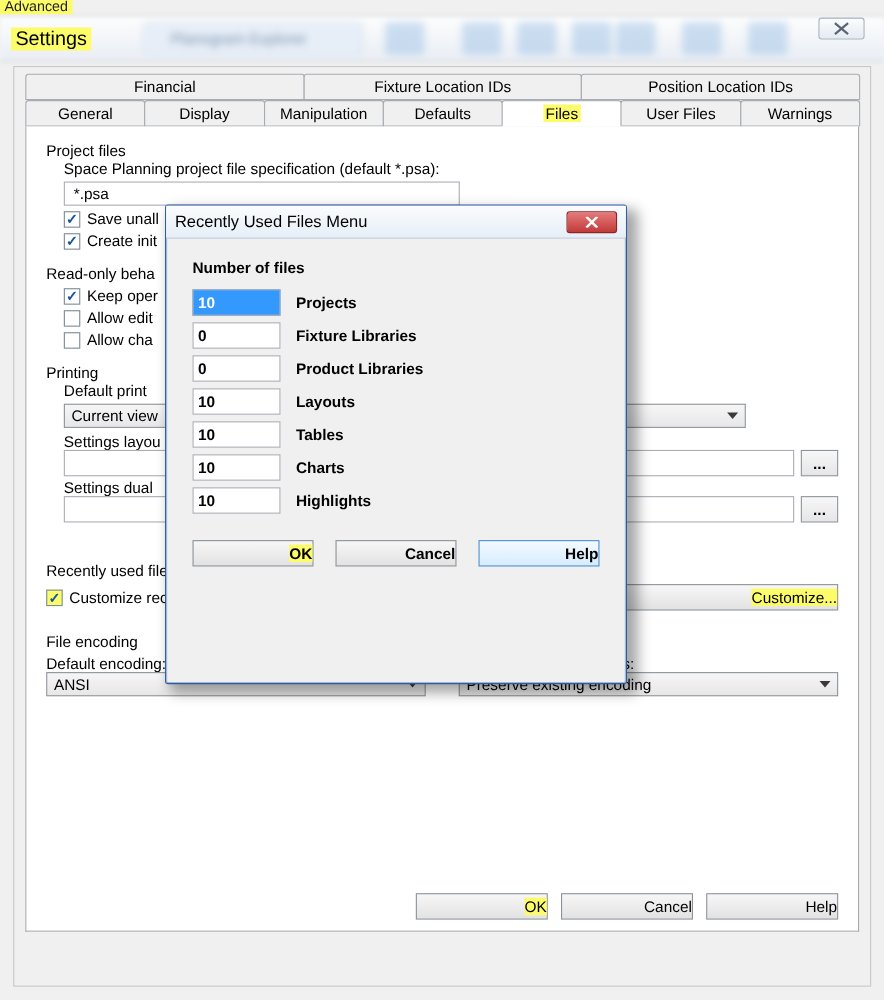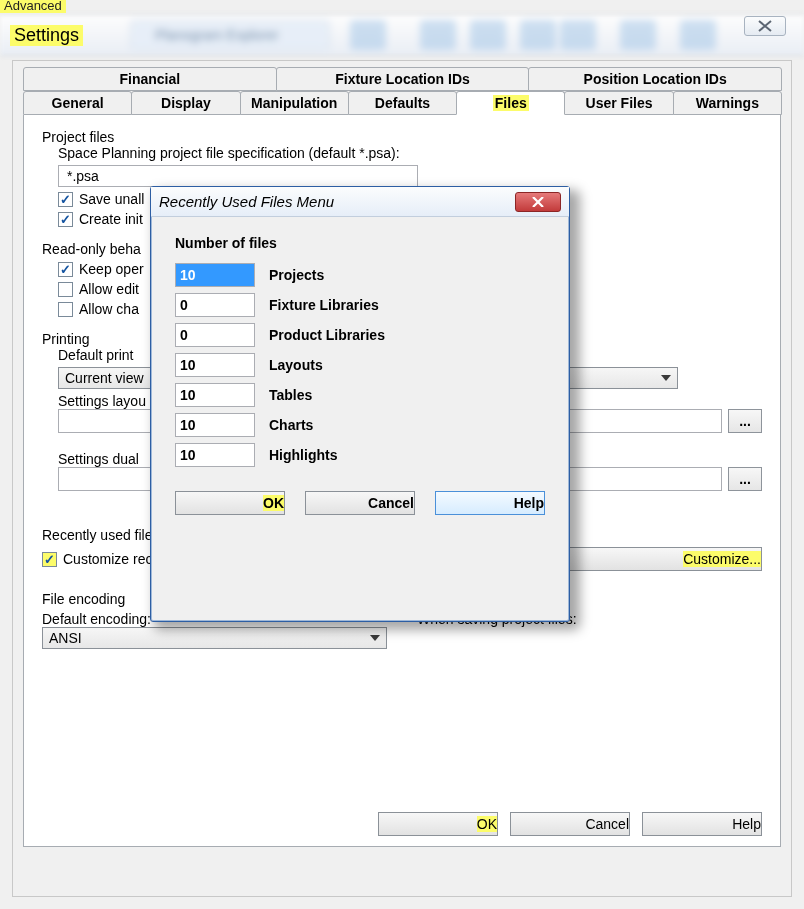--- a/index.html
+++ b/index.html
@@ -50,21 +50,21 @@
 
   .panel {
     position: absolute; top: 60px; left: 12px; right: 12px; bottom: 12px;
     background: #f0f0f0;
     border: 1px solid #c8c8c8;
     padding-top: 6px;
   }
 
   
   .tabs { margin: 0 10px; }
-  .tab-row { display: flex; width: 100%; font-weight: bold; }
+  .tab-row { display: flex; width: 100%; }
   .tab {
     flex: 1 1 0;
     text-align: center;
     padding: 3px 0;
     background: #f0f0f0;
     border: 1px solid #a7acb2;
     font-size: 14px;
     cursor: default;
     margin-right: -1px;
   }
@@ -128,21 +128,21 @@
   .dialog {
     position: absolute; left: 150px; top: 186px; width: 420px; height: 436px;
     border: 1px solid #2d5ea3; border-radius: 3px; z-index: 6;
     background: #f0f0f0; box-shadow: 0 0 0 1px #9fb8d8 inset;
   }
   .dialog .titlebar {
     height: 30px; background: linear-gradient(#fbfcfd,#e6eef8);
     border-bottom: 1px solid #c2cedd; display: flex; align-items: center;
     padding: 0 8px;
   }
-  .dialog .titlebar .ttl { font-size: 15px; font-style: italic; }
+  .dialog .titlebar .ttl { font-size: 15px; }
   .dialog .titlebar .xbtn {
     margin-left: auto; width: 46px; height: 20px; border-radius: 3px;
     background: linear-gradient(#e67a7a,#c23b3b); border: 1px solid #8c2626;
     display: flex; align-items: center; justify-content: center; color: #fff;
   }
   .dialog .body { padding: 18px 24px 12px; font-weight: bold; }
   .dialog .numrow { display: flex; align-items: center; margin: 6px 0; }
   .dialog .numrow input {
     width: 80px; border: 1px solid #abadb3; font: inherit; padding: 3px 4px; margin-right: 14px; background: #fff;
   }
@@ -244,21 +244,21 @@
       <div class="indent">
         <div class="lbl">Default print</div>
         <div class="row">
           <div class="combo-box print-combo" style="width:620px">Current view</div>
         </div>
         <div class="lbl">Settings layou</div>
         <div class="wide-line">
           <input class="text" value="" style="">
           <div class="browse-btn">...</div>
         </div>
-        <div class="lbl" style="margin-top:18px">Settings dual</div>
+        <div class="lbl" style="margin-top:2px">Settings dual</div>
         <div class="wide-line">
           <input class="text" value="" style="">
           <div class="browse-btn">...</div>
         </div>
       </div>
     </div>
 
     <div class="section" style="margin-top:36px">
       <div class="group-title">Recently used files</div>
       <div class="row" style="align-items:center">
@@ -272,20 +272,21 @@
 
     <div class="section" style="margin-top:20px">
       <div class="group-title">File encoding</div>
       <div class="col2" style="margin-top:4px">
         <div style="flex:1">
           <div class="lbl">Default encoding:</div>
           <div class="combo-box">ANSI</div>
         </div>
         <div style="flex:1">
           <div class="lbl">When saving project files:</div>
+          <div class="combo-box">Preserve existing encoding</div>
         </div>
       </div>
     </div>
 
     <div class="dlg-buttons">
       <div class="btn"><span class="hl">OK</span></div>
       <div class="btn">Cancel</div>
       <div class="btn">Help</div>
     </div>
 

